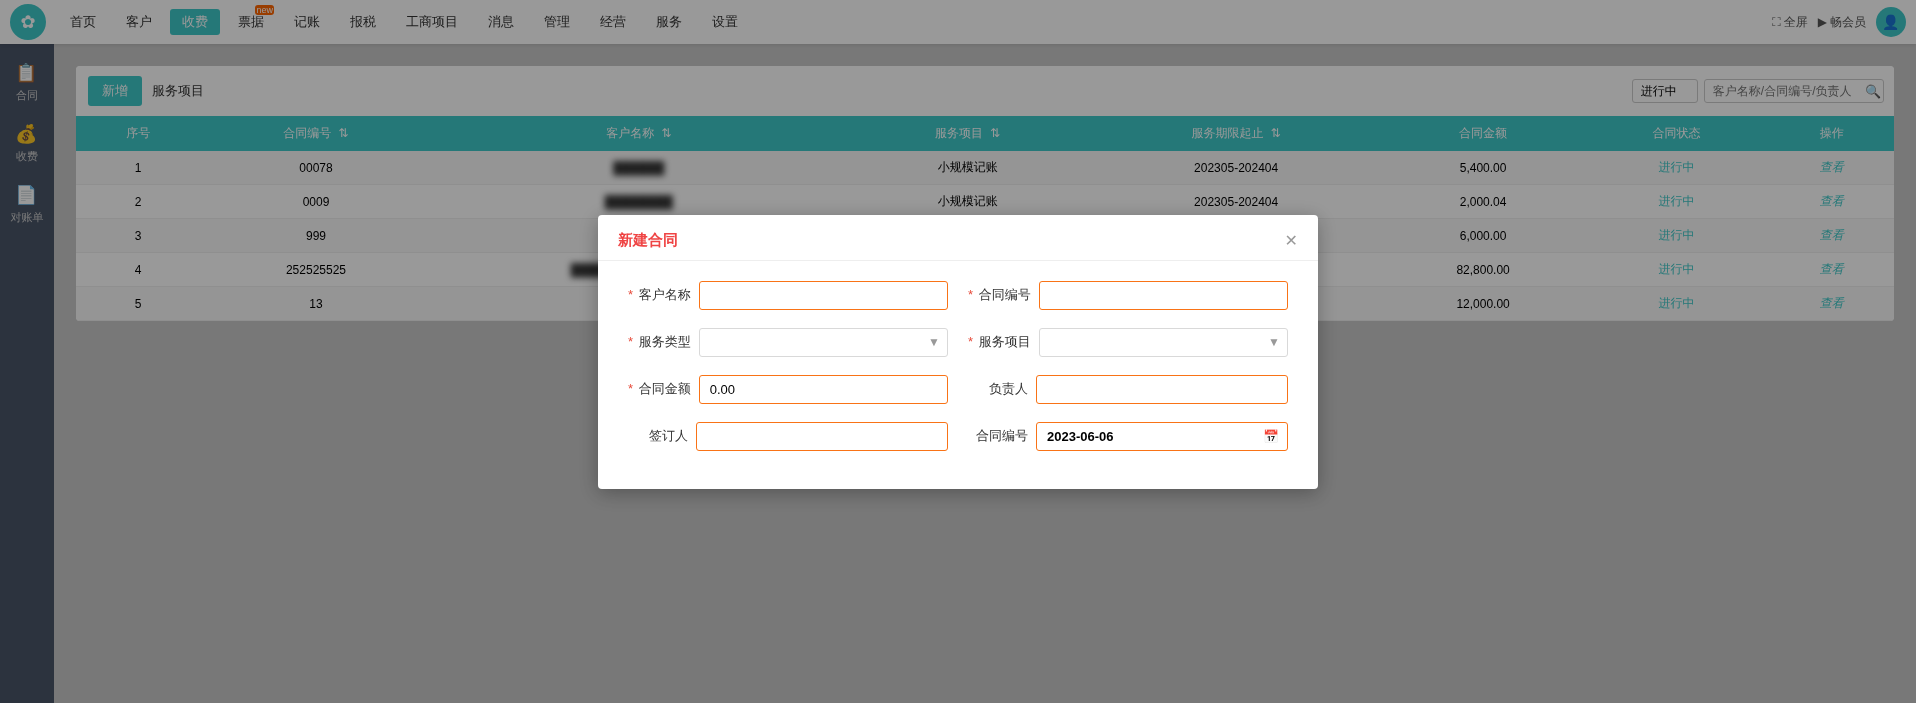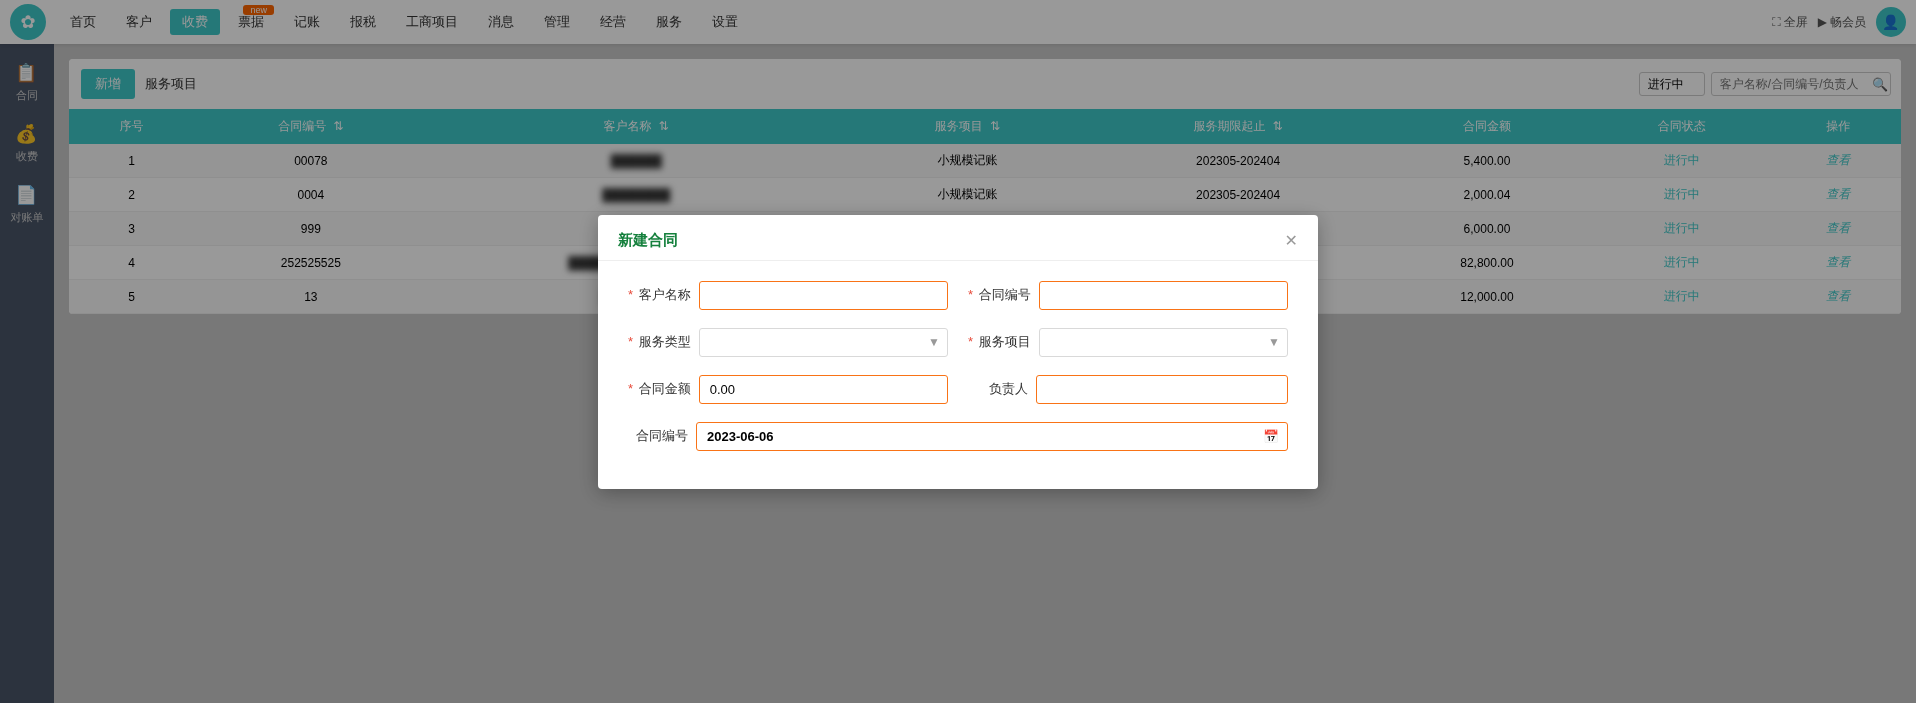--- a/index.html
+++ b/index.html
@@ -35,21 +35,21 @@
       white-space: nowrap;
     }
     .nav-item.active {
       background: #3ec8c8;
       color: #fff;
     }
     .nav-item .new-badge {
       position: absolute; top: -4px; right: 2px;
       background: #ff6600;
       color: white; font-size: 9px;
-      padding: 0 7px; border-radius: 3px;
+      padding: 0 1px; border-radius: 3px;
     }
     .top-nav-right {
       display: flex; align-items: center; gap: 10px;
       margin-left: auto;
     }
     .top-nav-right .btn-fullscreen, .top-nav-right .btn-member {
       display: flex; align-items: center; gap: 3px;
       color: #555; font-size: 12px; cursor: pointer;
     }
     .avatar-circle {
@@ -83,21 +83,21 @@
       gap: 4px;
     }
     .sidebar-item .s-icon {
       font-size: 18px;
     }
 
     
     .content-area {
       flex: 1;
       background: #c8c8c8;
-      padding: 15px;
+      padding: 22px;
       overflow: auto;
       position: relative;
     }
 
     
     .table-panel {
       background: #fff;
       border-radius: 4px;
       overflow: hidden;
     }
@@ -175,21 +175,21 @@
       width: 720px;
       padding: 0;
       box-shadow: 0 4px 20px rgba(0,0,0,0.3);
     }
     .modal-header {
       display: flex; align-items: center; justify-content: space-between;
       padding: 16px 20px 10px 20px;
       border-bottom: 1px solid #eee;
     }
     .modal-title {
-      font-size: 15px; font-weight: bold; color: #15803d; text-align: center;
+      font-size: 15px; font-weight: bold; color: #ef4444; text-align: center;
     }
     .modal-close {
       cursor: pointer; color: #999; font-size: 16px;
     }
     .modal-body {
       padding: 20px 30px;
     }
     .form-row {
       display: flex; gap: 20px; margin-bottom: 18px;
     }
@@ -353,21 +353,21 @@
       <td>00078</td>
       <td><span class="blur-text">██████</span></td>
       <td>小规模记账</td>
       <td>202305-202404</td>
       <td>5,400.00</td>
       <td><span class="status-badge">进行中</span></td>
       <td><a class="action-link">查看</a></td>
     </tr>
             <tr>
       <td>2</td>
-      <td>0004</td>
+      <td>0009</td>
       <td><span class="blur-text">████████</span></td>
       <td>小规模记账</td>
       <td>202305-202404</td>
       <td>2,000.04</td>
       <td><span class="status-badge">进行中</span></td>
       <td><a class="action-link">查看</a></td>
     </tr>
             <tr>
       <td>3</td>
       <td>999</td>
@@ -466,20 +466,26 @@
               <label>
                 <span>负责人</span>
               </label>
               <input type="text" class="form-input" style="">
             </div>
           </div>
 
           <div class="form-row">
             <div class="form-field">
               <label>
+                <span>签订人</span>
+              </label>
+              <input type="text" class="form-input" style="">
+            </div>
+            <div class="form-field">
+              <label>
                 <span>合同编号</span>
               </label>
               <div class="date-input-wrapper">
                 <input type="text" class="form-input" value="2023-06-06" style="">
                 <span class="calendar-icon">📅</span>
               </div>
             </div>
           </div>
 
         </div>

